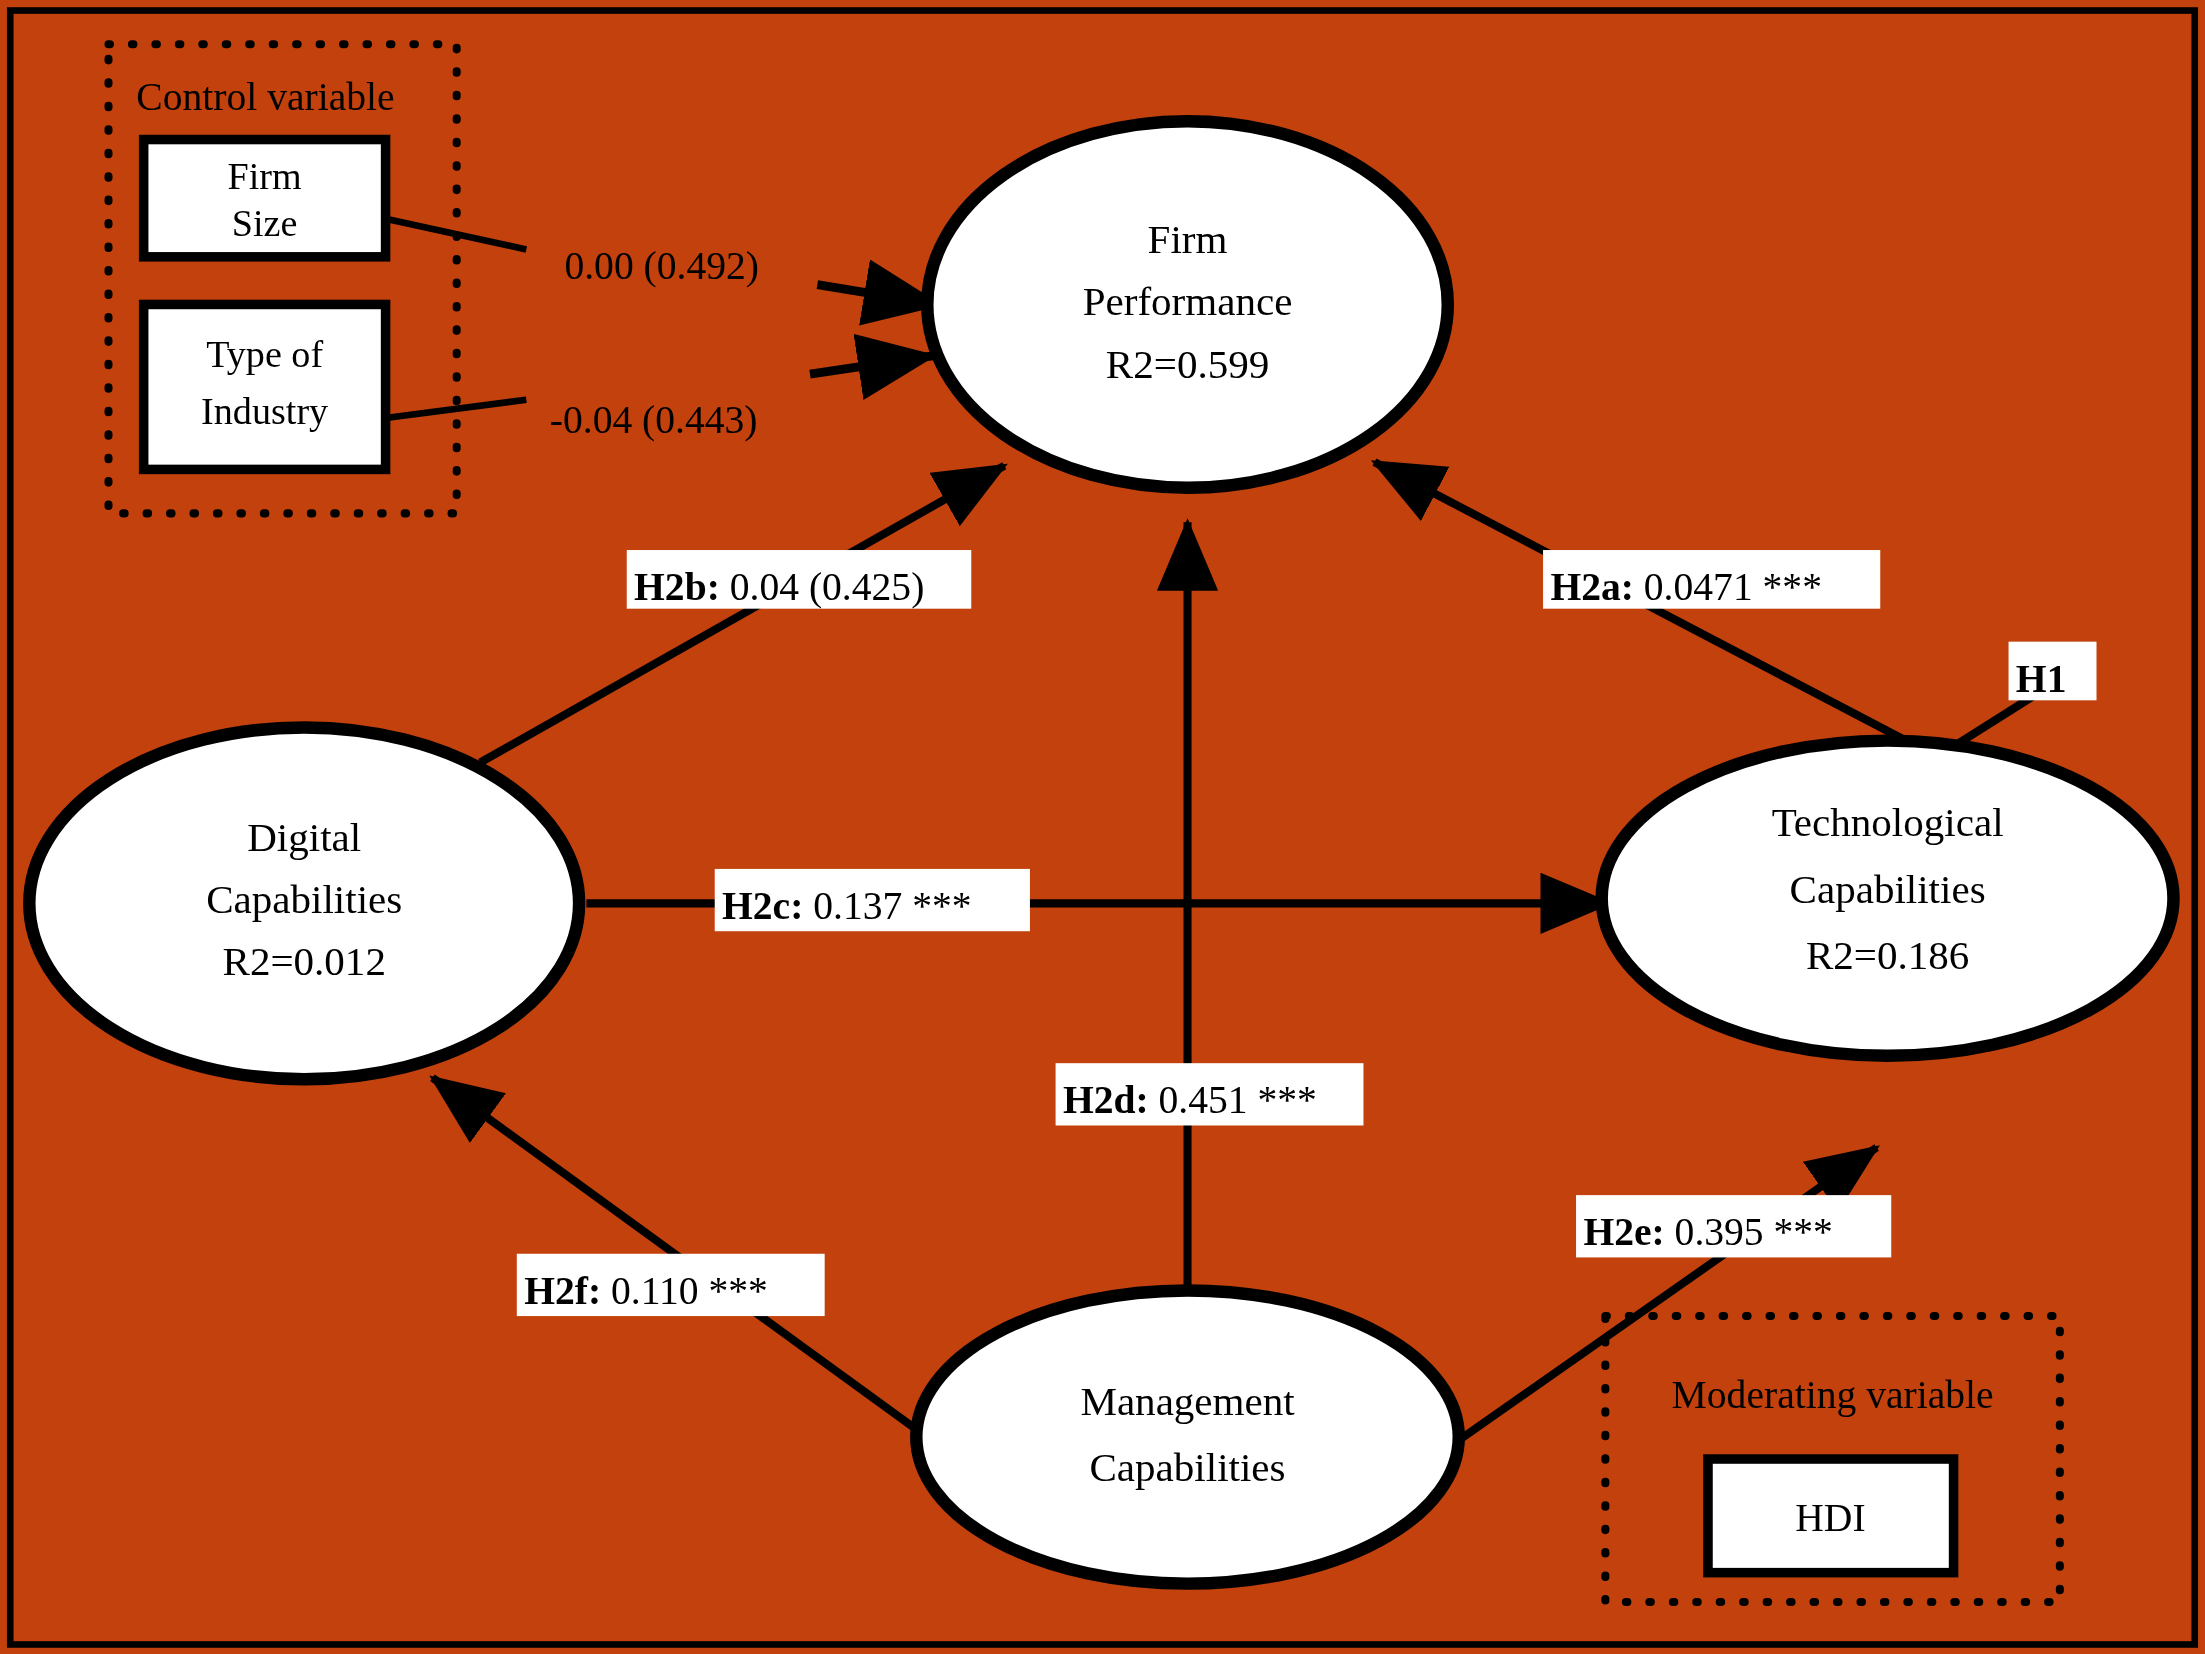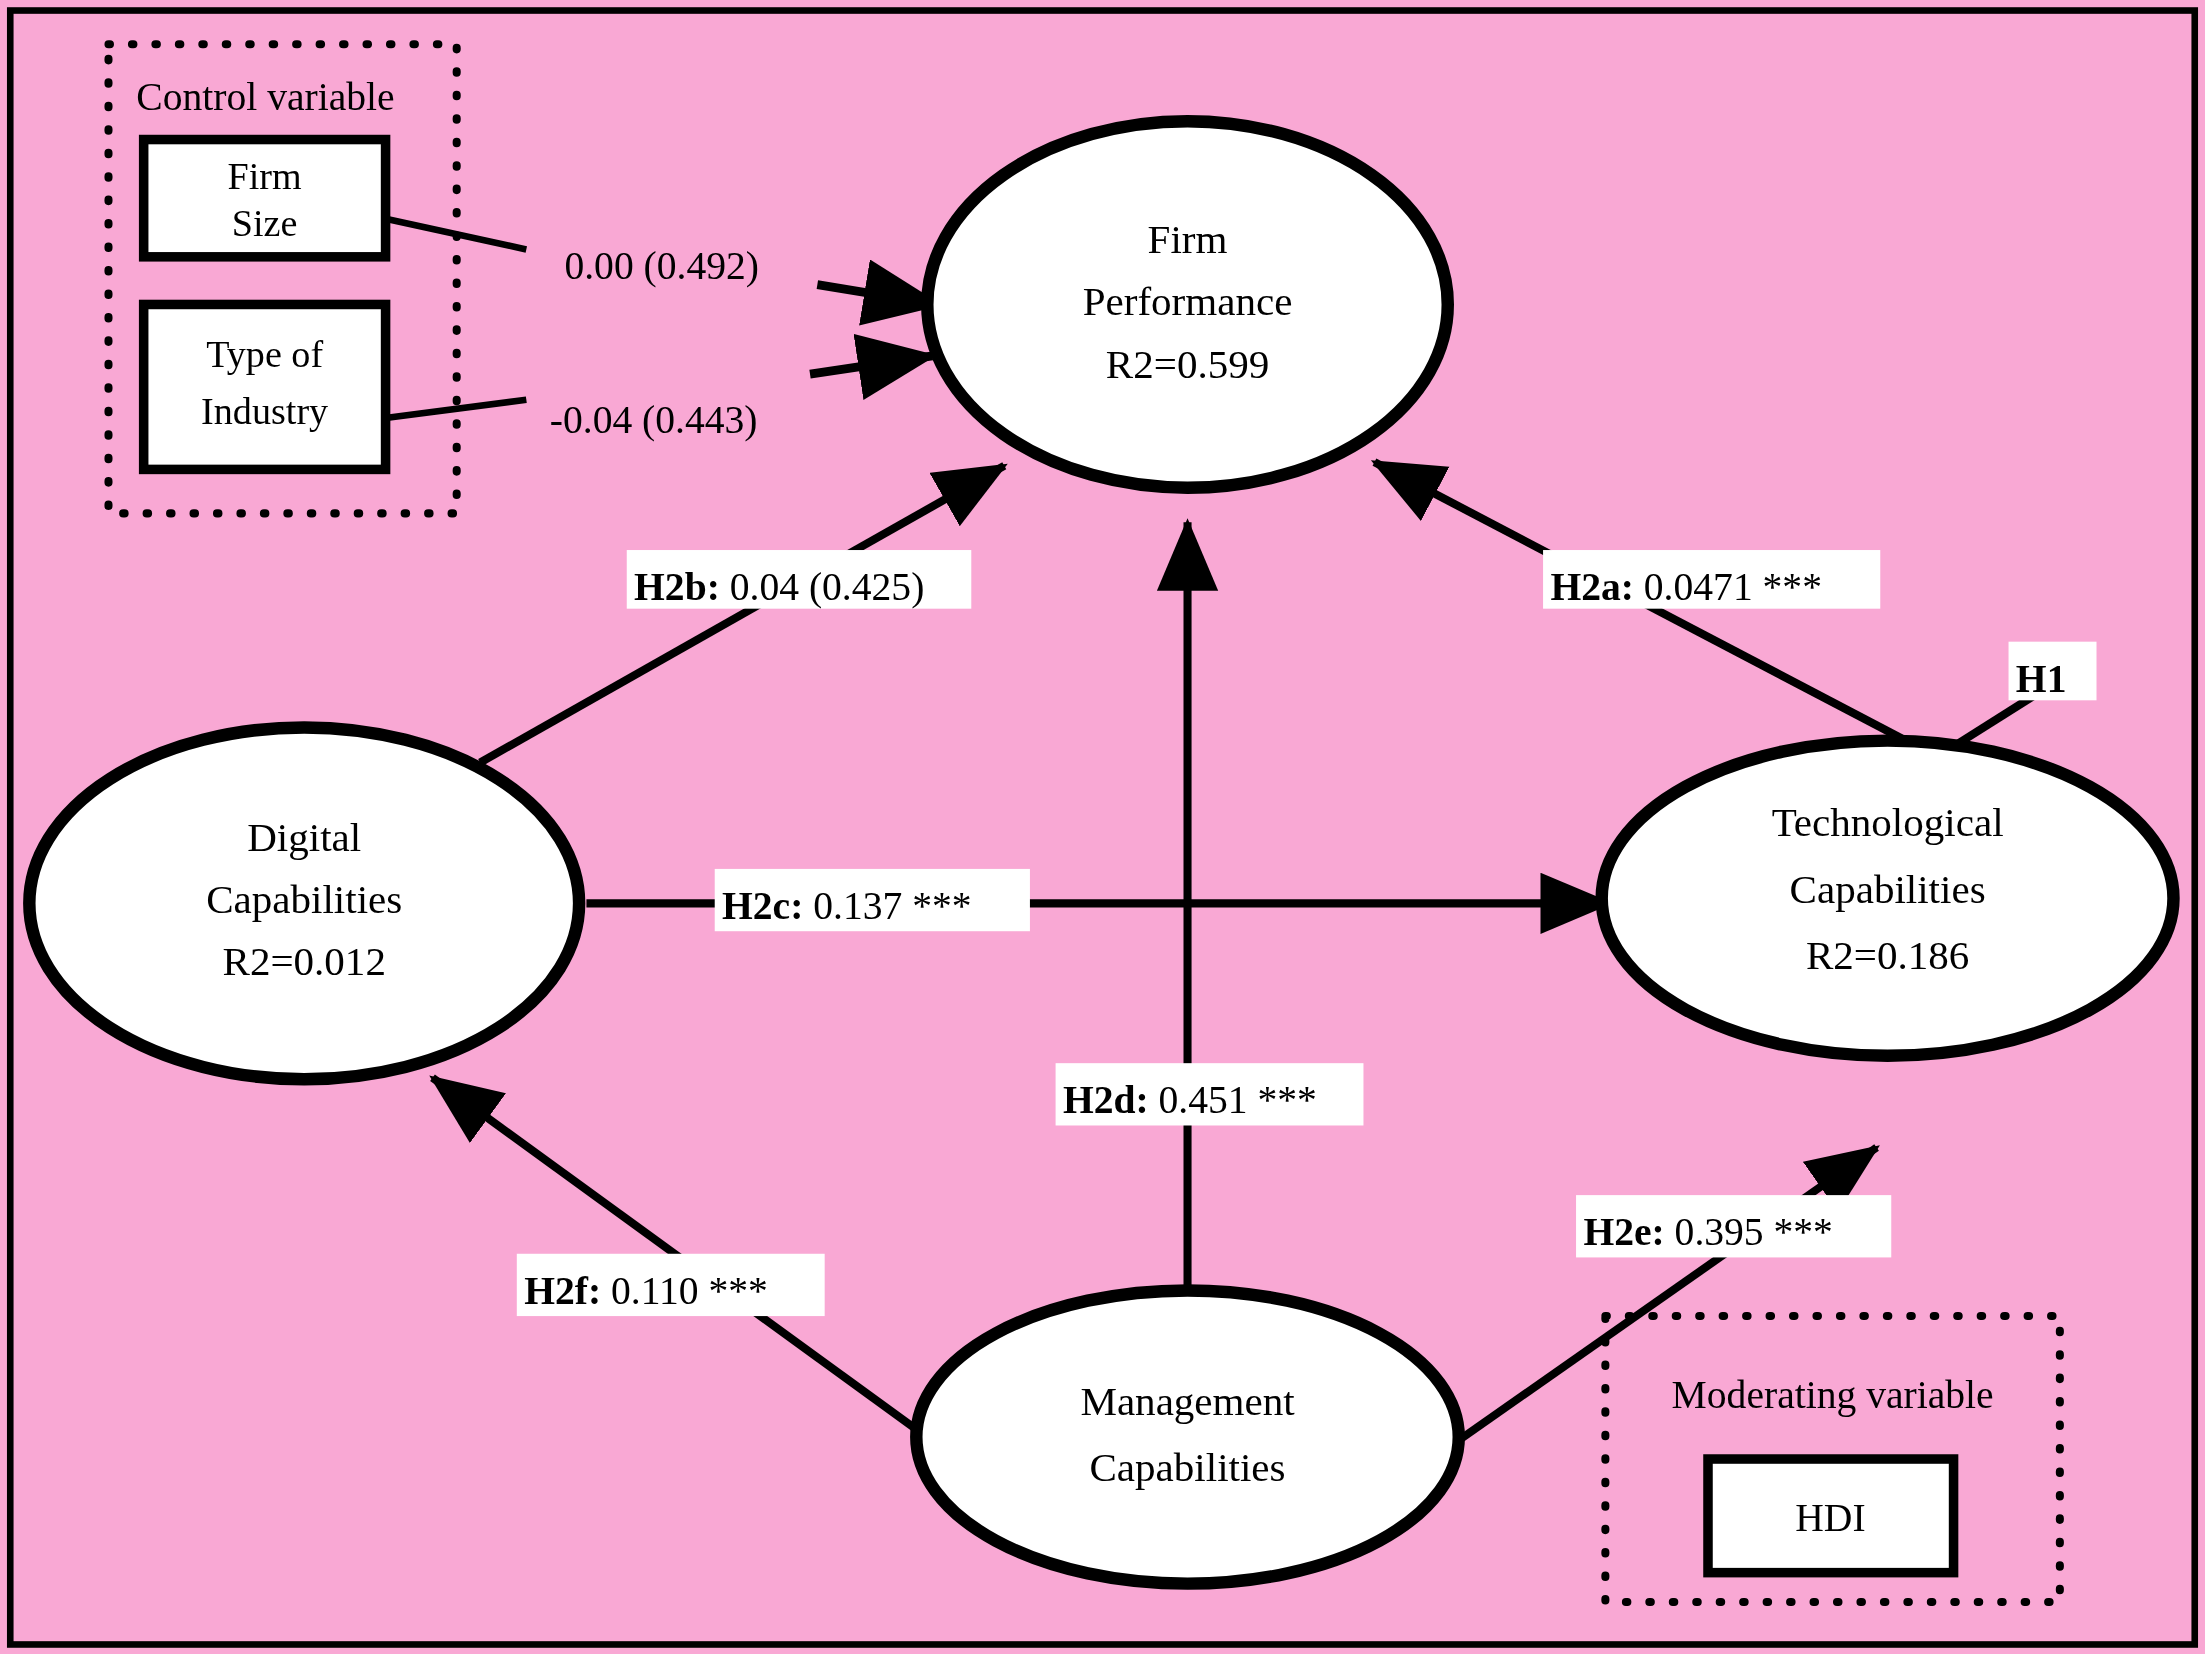--- a/index.html
+++ b/index.html
@@ -10,21 +10,21 @@
   body {
     width: 2205px;
     height: 1655px;
     font-family: "Liberation Serif", "DejaVu Serif", serif;
     overflow: hidden;
   }
   #diagram-root {
     position: relative;
     width: 2205px;
     height: 1655px;
-    background: #f9a8d4;
+    background: #c2410c;
   }
   svg.canvas {
     position: absolute;
     top: 0;
     left: 0;
     width: 2205px;
     height: 1655px;
     display: block;
   }
   .node-text, .label-text {

